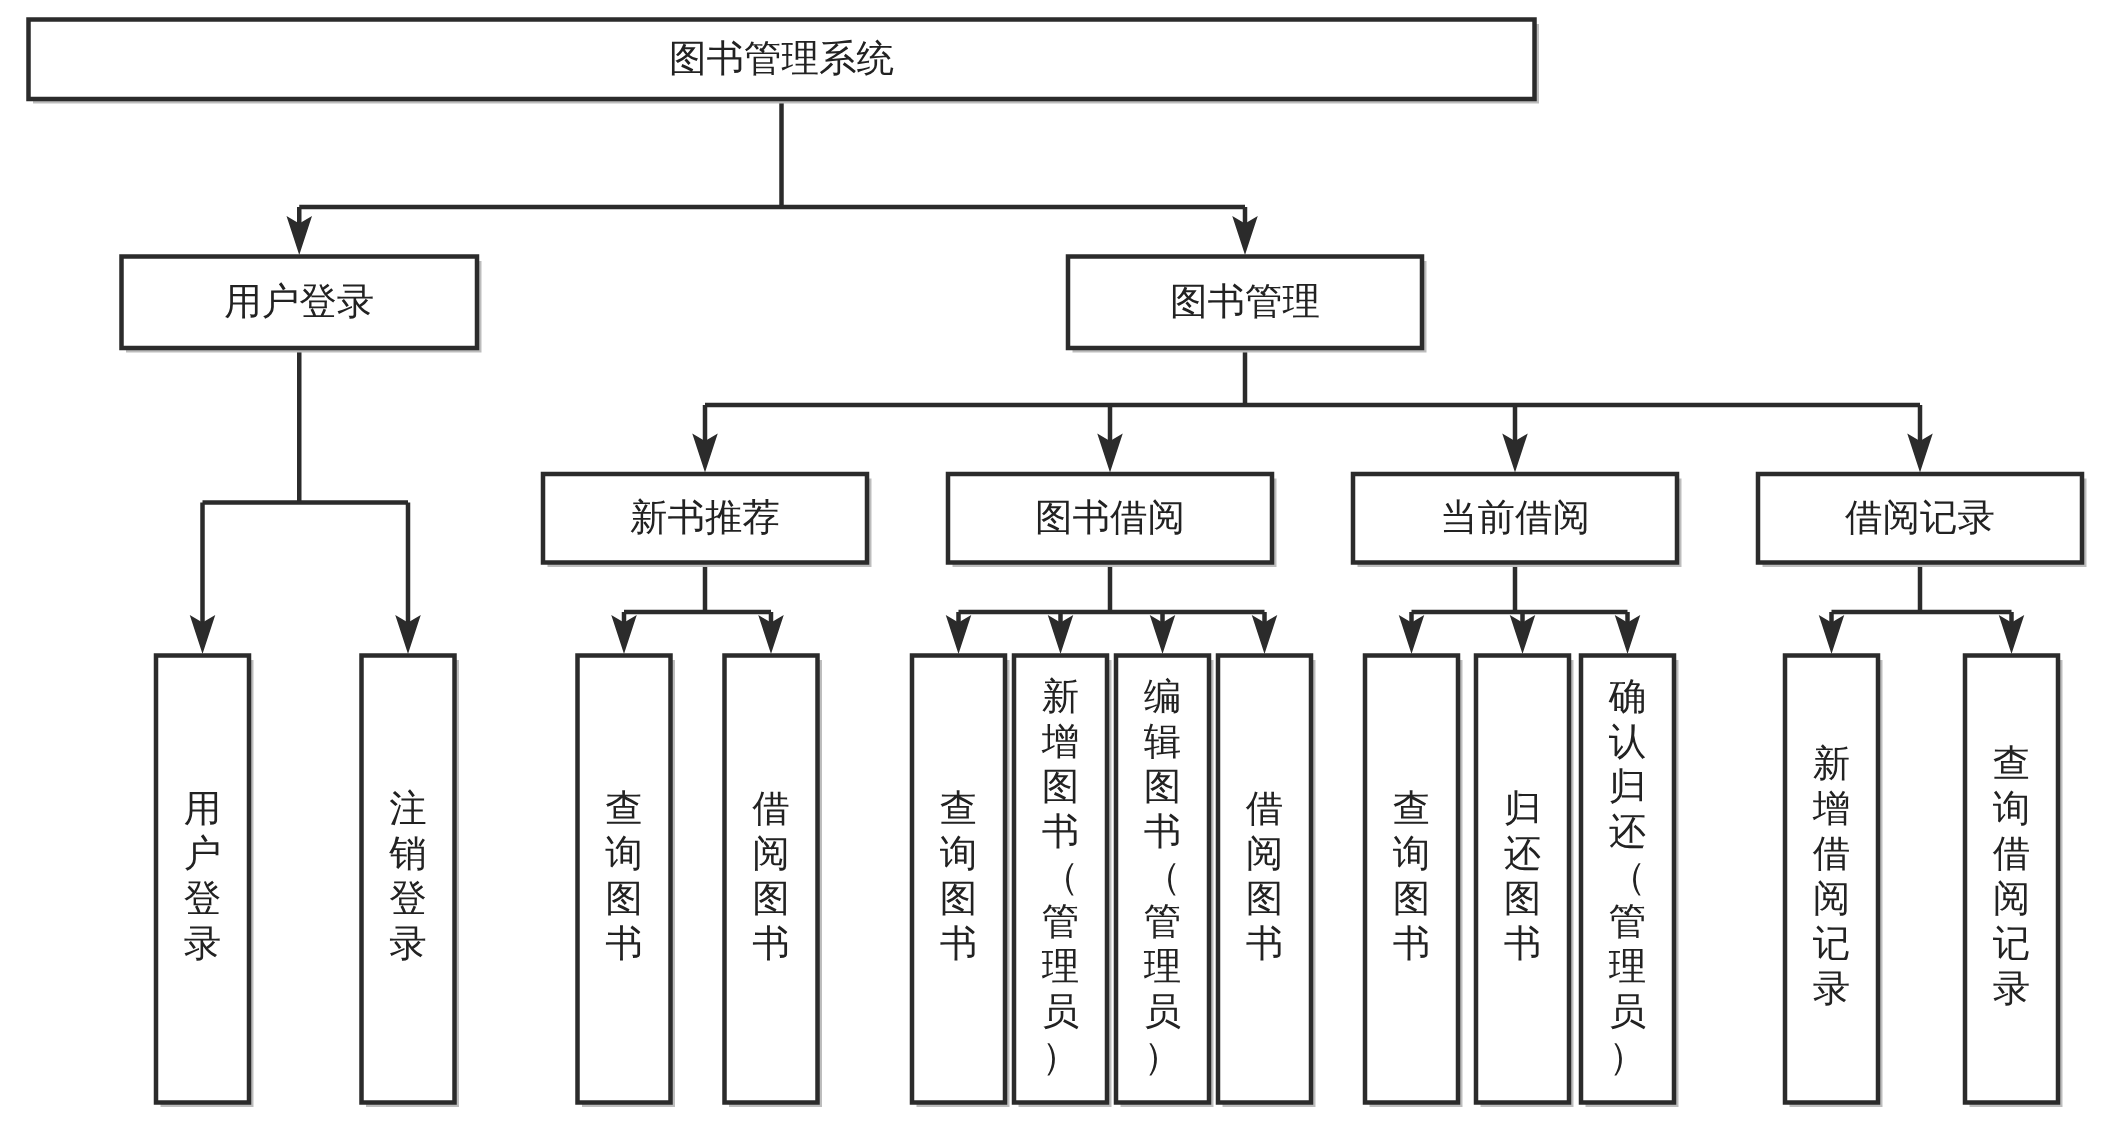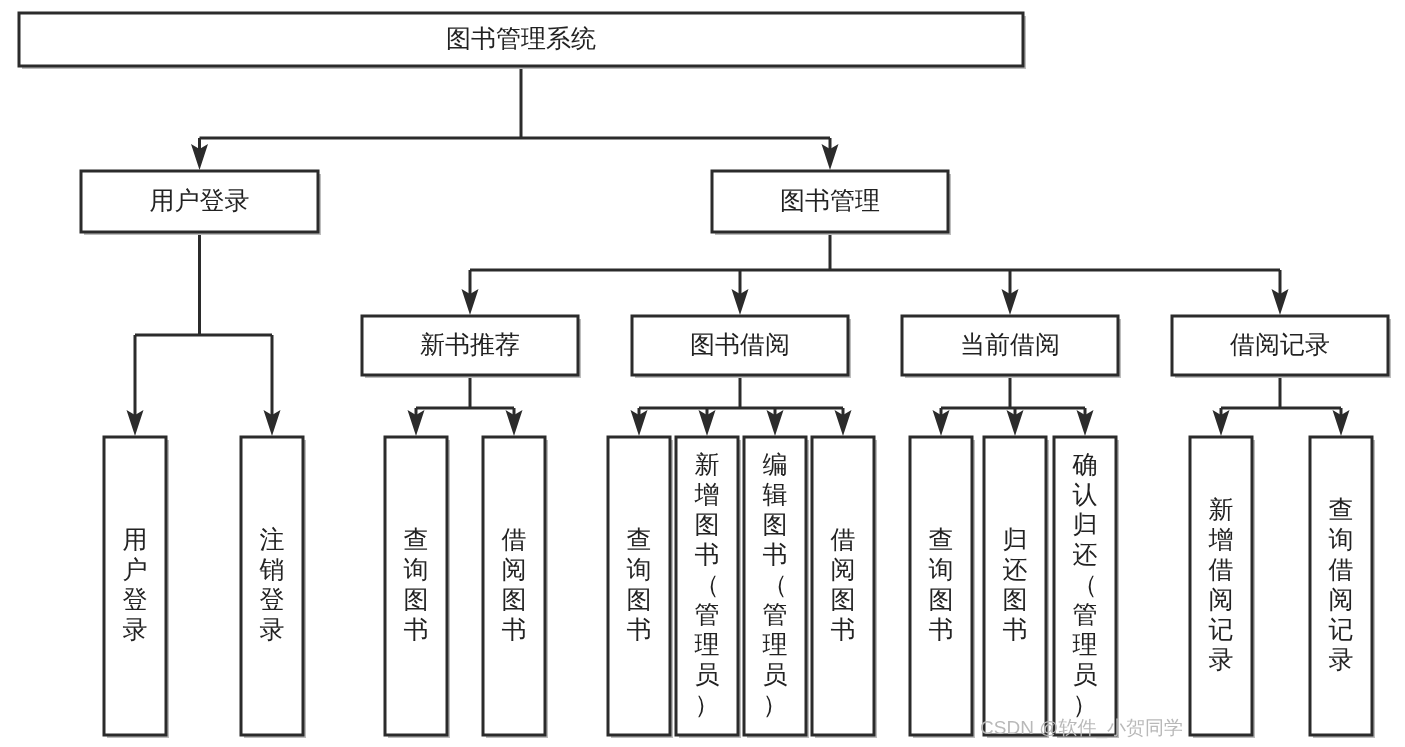--- a/index.html
+++ b/index.html
@@ -274,14 +274,13 @@
           <rect class="node-box" x="1310" y="437" width="62" height="298"></rect>
           <text class="node-label" x="1341" y="511" font-size="25">查</text>
           <text class="node-label" x="1341" y="541" font-size="25">询</text>
           <text class="node-label" x="1341" y="571" font-size="25">借</text>
           <text class="node-label" x="1341" y="601" font-size="25">阅</text>
           <text class="node-label" x="1341" y="631" font-size="25">记</text>
           <text class="node-label" x="1341" y="661" font-size="25">录</text>
         </g>
       </g>
   </svg>
-  <div class="watermark-text">CSDN @软件_小贺同学</div>
 </div>
 
 </body></html>

